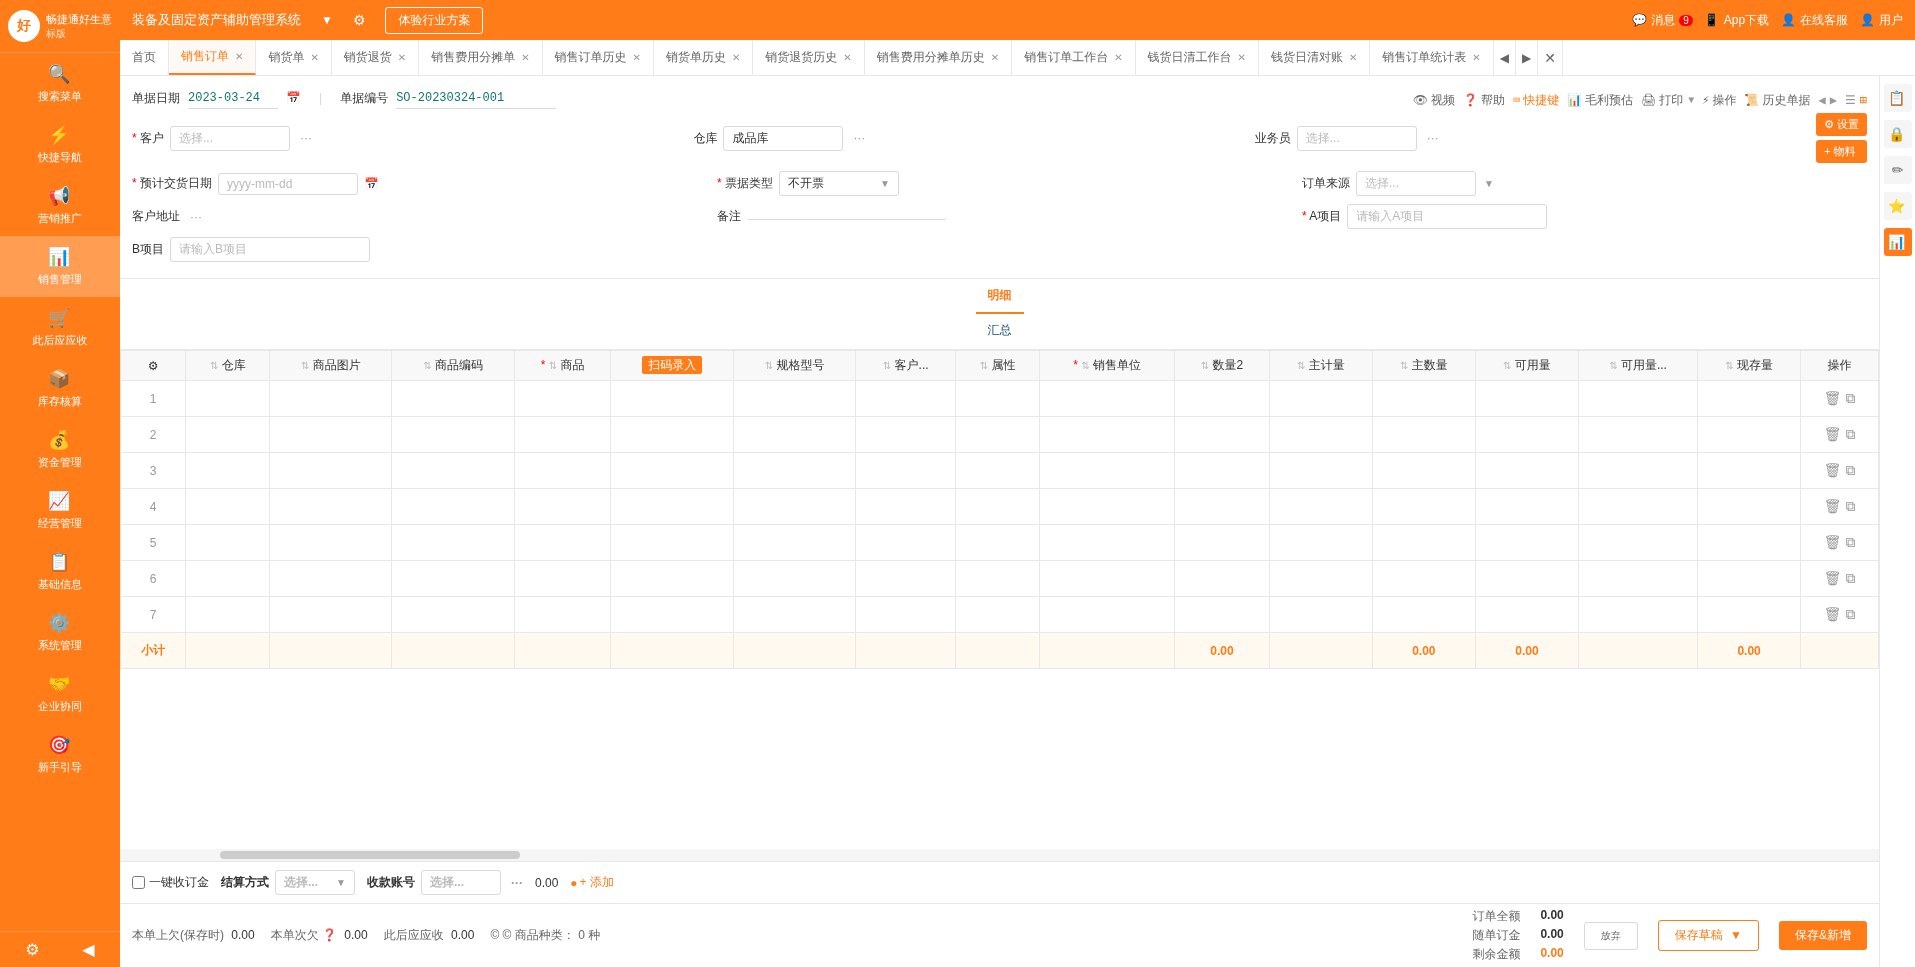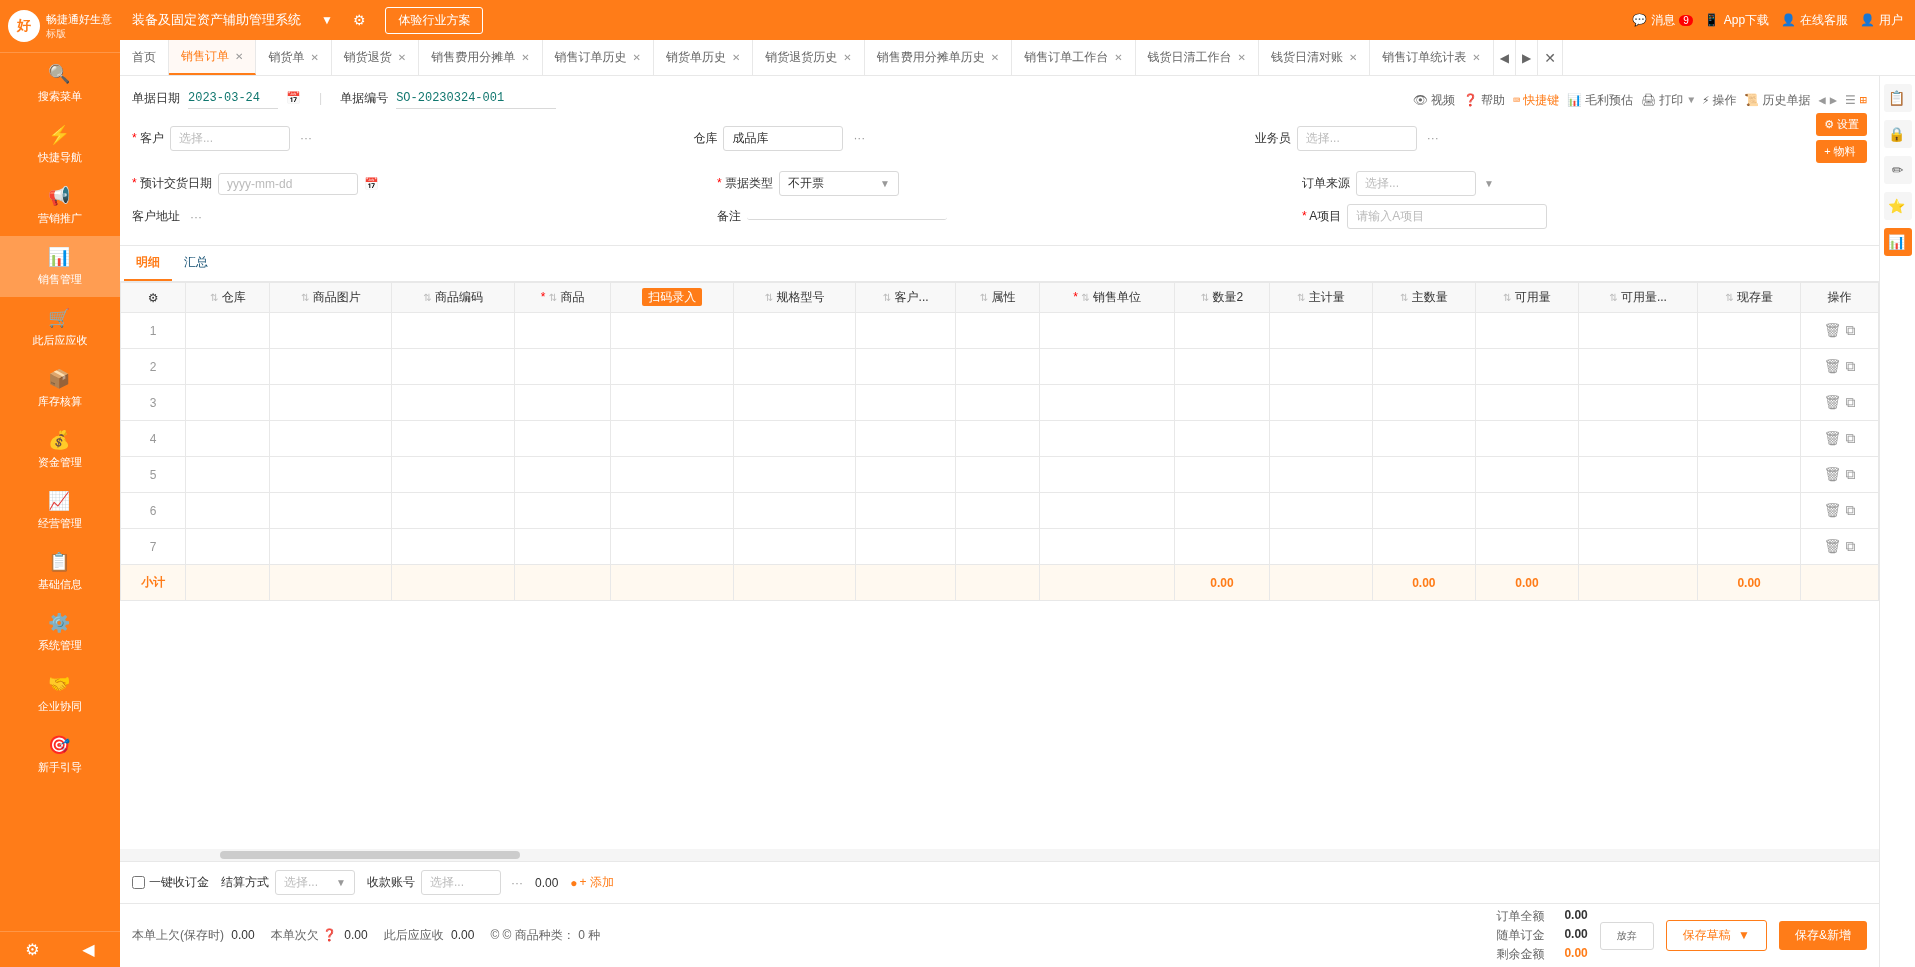--- a/index.html
+++ b/index.html
@@ -52,47 +52,47 @@
     .toolbar-actions { display: flex; align-items: center; gap: 8px; }
     .toolbar-btn { display: flex; align-items: center; gap: 3px; cursor: pointer; color: #666; font-size: 12px; }
     .toolbar-btn.orange { color: #ff7c18; }
 
     
     .right-panel { width: 36px; background: #fff; border-left: 1px solid #e8e8e8; display: flex; flex-direction: column; align-items: center; padding-top: 8px; gap: 8px; flex-shrink: 0; }
     .right-panel-btn { width: 28px; height: 28px; background: #f5f5f5; border-radius: 3px; display: flex; align-items: center; justify-content: center; cursor: pointer; color: #666; font-size: 14px; }
 
     
     .table-area { flex: 1; overflow: hidden; display: flex; flex-direction: column; }
-    .table-tabs { display: flex; align-items: center; background: #fff; border-bottom: 1px solid #e8e8e8; padding: 0 4px; flex-shrink: 0; }
+    .table-tabs { display: flex; align-items: center; background: #fff; border-bottom: 1px solid #e8e8e8; padding: 0 4px; flex-shrink: 0; flex-direction: column; }
     .table-tab { padding: 8px 12px; cursor: pointer; font-size: 12px; color: #0c4a6e; border-bottom: 2px solid transparent; }
     .table-tab.active { color: #ff7c18; border-bottom: 2px solid #ff7c18; font-weight: bold; }
     
     .data-table-wrapper { flex: 1; overflow: auto; background: #fff; }
     .data-table { width: 100%; border-collapse: collapse; font-size: 12px; }
     .data-table th { background: #f8f8f8; border: 1px solid #e8e8e8; padding: 6px 8px; white-space: nowrap; font-weight: normal; color: #333; text-align: center; position: sticky; top: 0; z-index: 1; }
     .data-table th.required::before { content: '* '; color: red; }
     .data-table td { border: 1px solid #e8e8e8; padding: 6px 8px; text-align: center; height: 36px; }
     .row-num { color: #999; }
     
     .subtotal-row td { background: #fff9f0; font-weight: bold; color: #333; }
     
     .scrollbar-area { height: 12px; background: #f5f5f5; position: relative; overflow: hidden; flex-shrink: 0; }
     .scrollbar-thumb { height: 8px; width: 300px; background: #ccc; border-radius: 4px; position: absolute; top: 2px; left: 100px; }
 
     
     .bottom-panel { background: #fff; border-top: 1px solid #e8e8e8; padding: 8px 12px; display: flex; align-items: center; gap: 12px; flex-shrink: 0; }
     .checkbox-item { display: flex; align-items: center; gap: 4px; }
-    .bottom-field { display: flex; align-items: center; gap: 6px; }
+    .bottom-field { display: flex; align-items: center; gap: 6px; font-weight: bold; }
     .bottom-input { border: 1px solid #d9d9d9; border-radius: 3px; padding: 3px 8px; min-width: 80px; font-size: 12px; color: #bbb; }
     .add-btn { color: #ff7c18; cursor: pointer; display: flex; align-items: center; gap: 2px; }
     .amount-zero { color: #333; }
 
     .footer-summary { background: #fff; border-top: 1px solid #e8e8e8; padding: 4px 12px; display: flex; align-items: center; justify-content: space-between; flex-shrink: 0; }
     .footer-left { display: flex; align-items: center; gap: 16px; font-size: 12px; color: #666; }
-    .footer-right { display: flex; align-items: center; gap: 12px; }
+    .footer-right { display: flex; align-items: center; gap: 20px; }
     .summary-block { display: flex; flex-direction: column; align-items: flex-end; gap: 2px; font-size: 12px; color: #666; }
     .summary-line { display: flex; justify-content: space-between; gap: 20px; }
     .summary-val { color: #333; font-weight: bold; }
     .btn-discard { border: 1px solid #d9d9d9; background: #fff; color: #666; padding: 6px 16px; border-radius: 3px; cursor: pointer; font-size: 10px; }
     .btn-save-draft { border: 1px solid #ff7c18; background: #fff; color: #ff7c18; padding: 6px 16px; border-radius: 3px; cursor: pointer; font-size: 12px; }
     .btn-save-new { background: #ff7c18; color: #fff; padding: 6px 16px; border-radius: 3px; cursor: pointer; font-size: 12px; border: none; }
 
     .main-body { flex: 1; display: flex; overflow: hidden; position: relative; }
     .content-area { flex: 1; overflow: hidden; display: flex; flex-direction: column; }
 
@@ -369,20 +369,26 @@
           <div class="form-col">
             <span class="field-label">备注</span>
             <span class="input-box" style="min-width:200px;border:none;border-bottom:1px solid #d9d9d9;"></span>
           </div>
           <div class="form-col">
             <span class="field-label required">A项目</span>
             <span class="input-box input-placeholder" style="min-width:200px;">请输入A项目</span>
           </div>
         </div>
 
+        <div class="form-row">
+          <div class="form-col">
+            <span class="field-label">B项目</span>
+            <span class="input-box input-placeholder" style="min-width:200px;">请输入B项目</span>
+          </div>
+        </div>
       </div>
 
       <div class="table-area">
         <div class="table-tabs" id="table-tabs-container">
             <div class="table-tab active">明细</div>
             <div class="table-tab">汇总</div>
           </div>
 
         <div class="data-table-wrapper">
           <table class="data-table" id="data-table">

